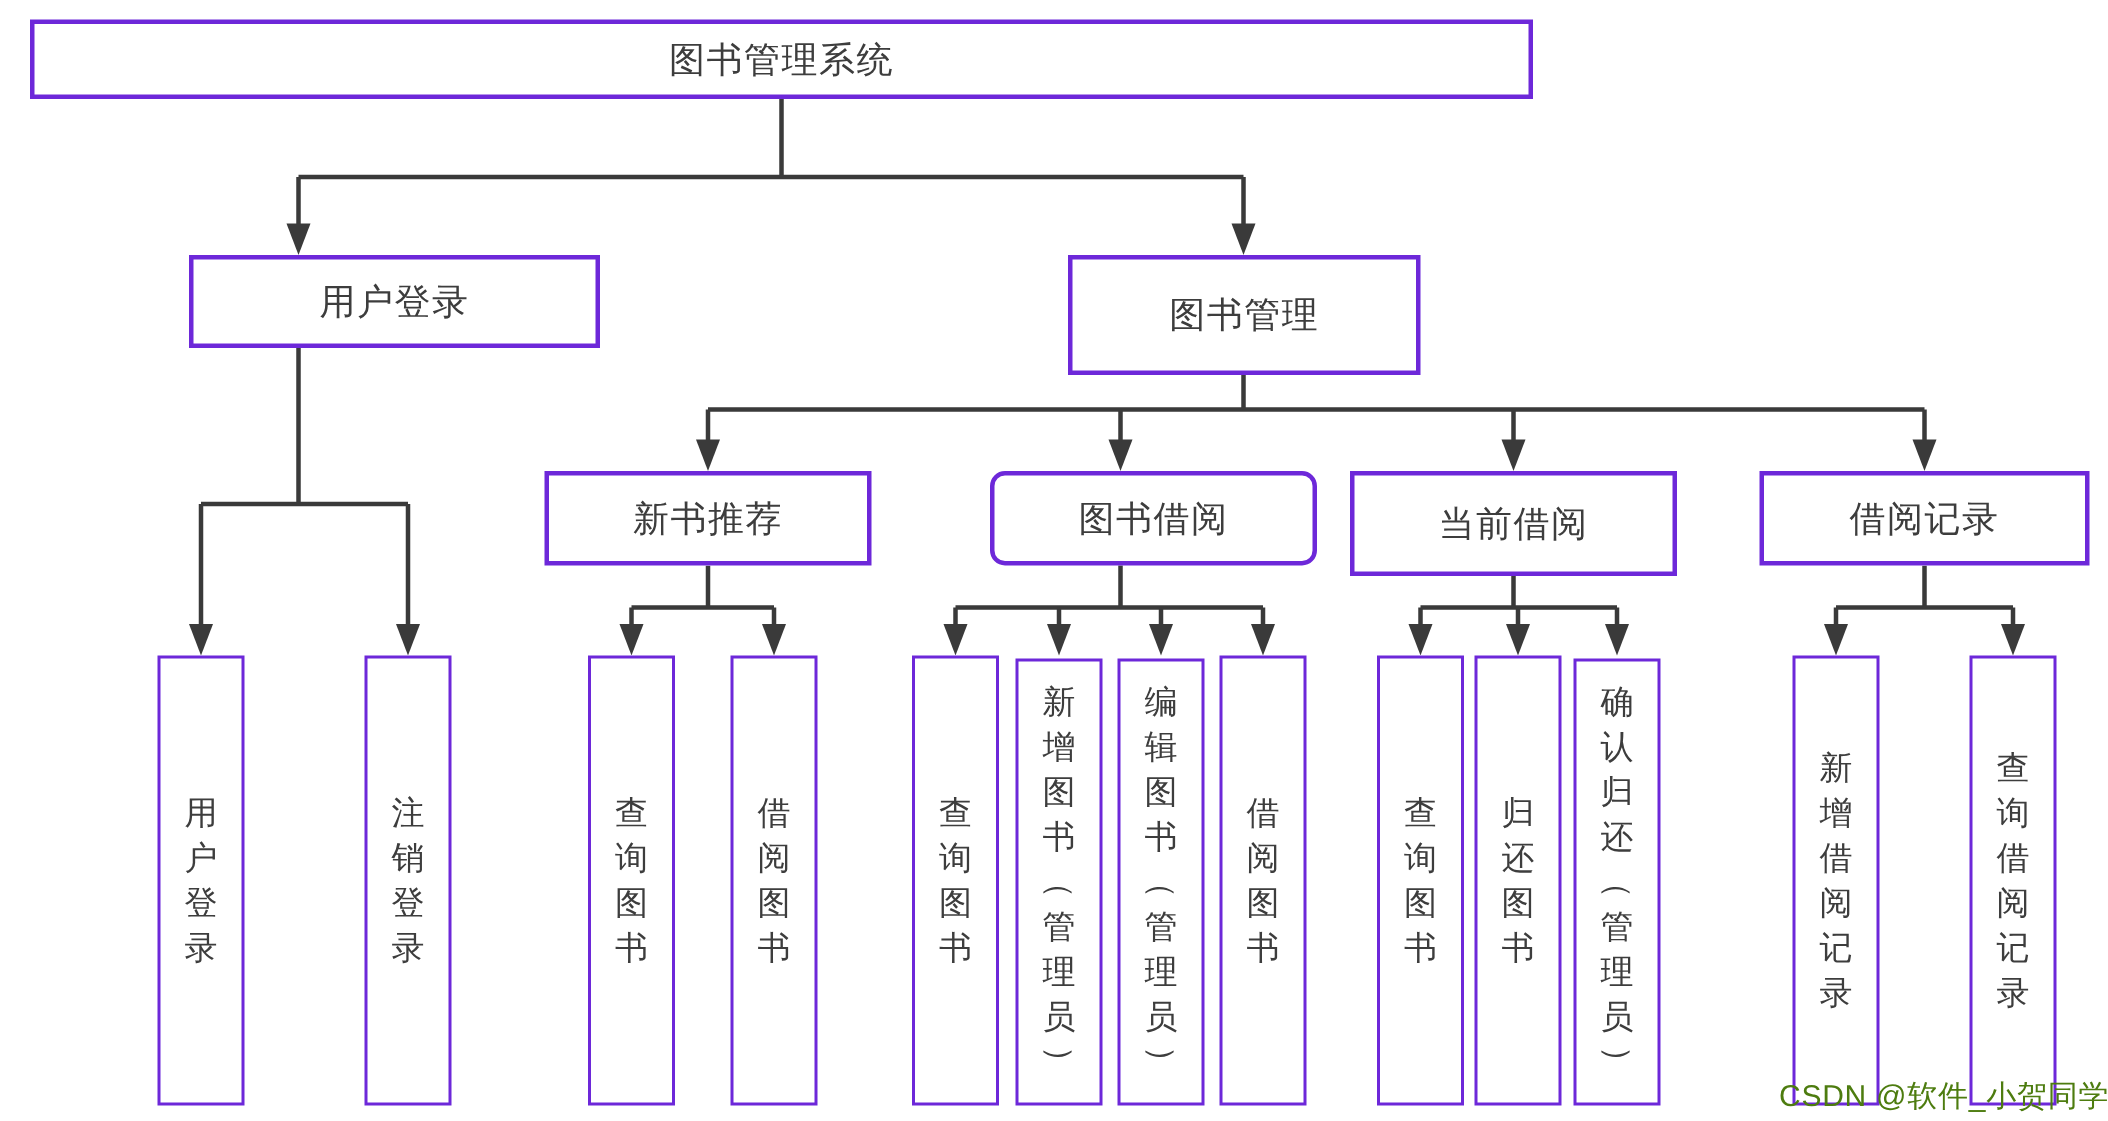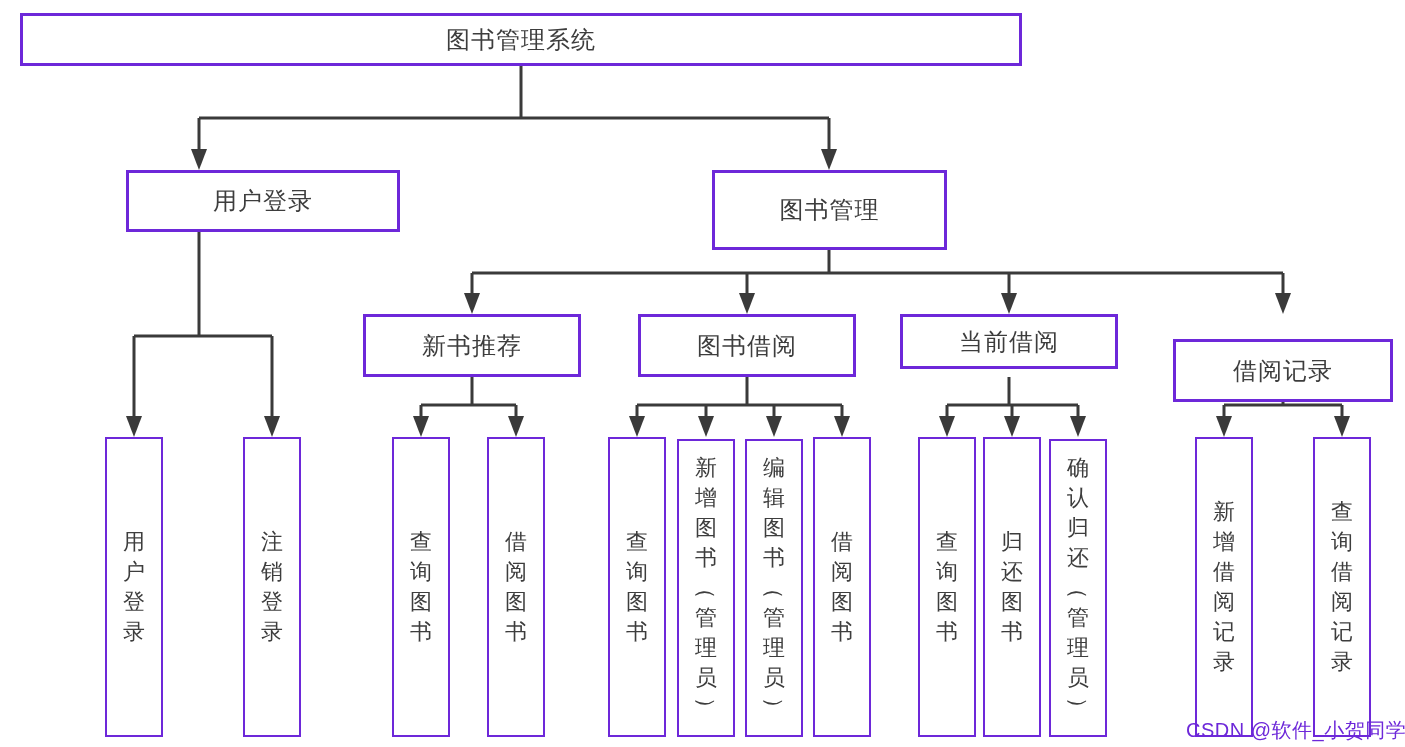--- a/index.html
+++ b/index.html
@@ -46,21 +46,21 @@
   }
   .vtext span { display: inline-block; }
   .vtext span.rot { transform: rotate(90deg); transform-origin: 50% 50%; }
 
   .watermark {
     position: absolute;
     left: 1186px;
     top: 717px;
     font-size: 20px;
     letter-spacing: 0.5px;
-    color: #6d28d9;
+    color: #4d7c0f;
     white-space: nowrap;
     z-index: 5;
   }
 </style>
 </head>
 <body>
 
 <div class="canvas">
 
   <svg class="connectors" id="connectors" viewBox="0 0 1405 747" xmlns="http://www.w3.org/2000/svg">
@@ -99,27 +99,27 @@
   <div class="node hnode" style="left:82px; top:170px; width:274px; height:62px;margin-left:44px;">
     <span>用户登录</span>
   </div>
   <div class="node hnode" style="left:712px; top:170px; width:235px; height:80px;">
     <span>图书管理</span>
   </div>
 
   <div class="node hnode" style="left:363px; top:314px; width:218px; height:63px;text-align:right;">
     <span>新书推荐</span>
   </div>
-  <div class="node hnode" style="left:638px; top:314px; width:218px; height:63px;">
+  <div class="node hnode" style="left:660px; top:314px; width:218px; height:63px;border-radius:10px;">
     <span>图书借阅</span>
   </div>
-  <div class="node hnode" style="left:900px; top:314px; width:218px; height:55px;">
+  <div class="node hnode" style="left:900px; top:314px; width:218px; height:70px;">
     <span>当前借阅</span>
   </div>
-  <div class="node hnode" style="left:1173px; top:314px; width:220px; height:63px;margin-top:25px;">
+  <div class="node hnode" style="left:1173px; top:314px; width:220px; height:63px;">
     <span>借阅记录</span>
   </div>
 
   <div class="node vnode" style="left:105px; top:437px; width:58px; height:300px;">
     <span class="vtext">
         <span>用</span>
         <span>户</span>
         <span>登</span>
         <span>录</span>
       </span>

